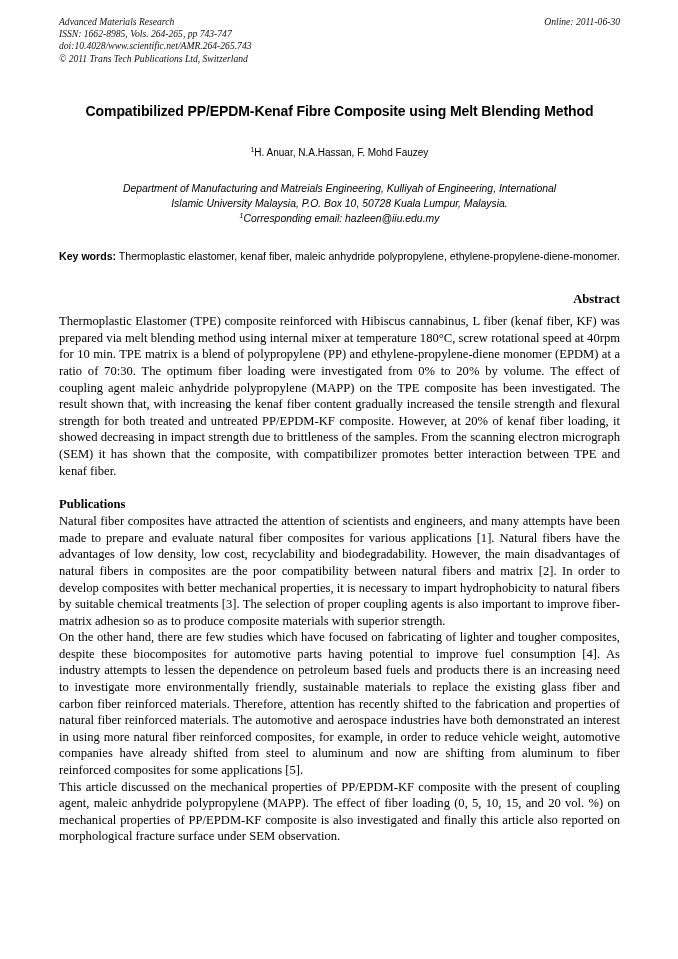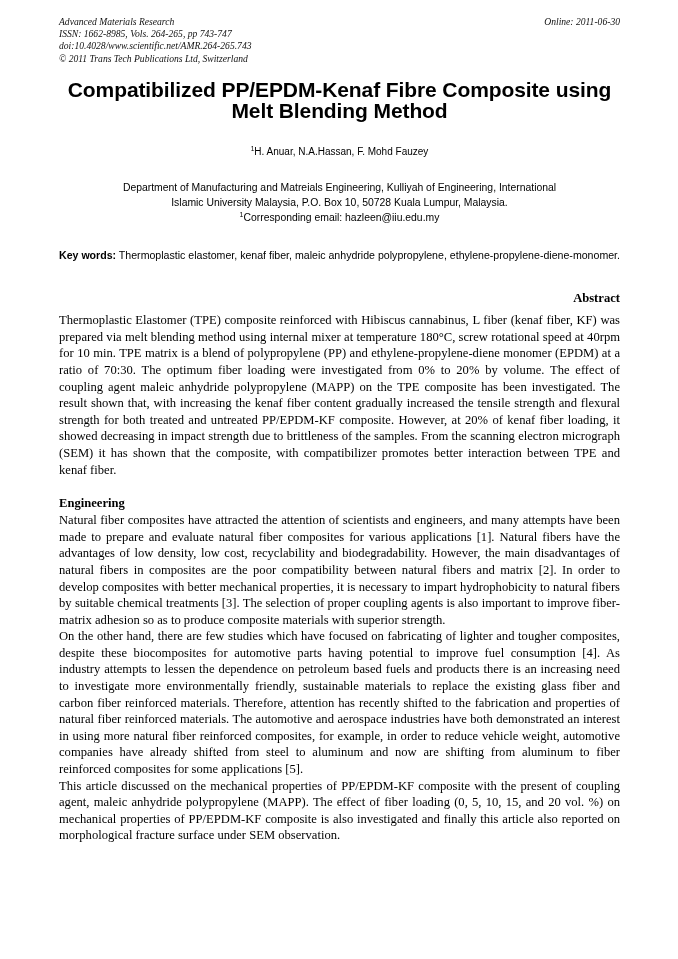--- a/index.html
+++ b/index.html
@@ -55,24 +55,24 @@
     right: 0;
     top: 0;
     font-style: italic;
     font-size: 9.6px;
     white-space: nowrap;
     text-align: right;
   }
 
   
   .paper-title {
-    margin-top: 11px;
+    margin-top: 33px;
     font-family: "Liberation Sans", "DejaVu Sans", sans-serif;
     font-weight: bold;
-    font-size: 21px;
+    font-size: 14px;
     line-height: 21px;
     text-align: center;
     letter-spacing: -0.1px;
     padding: 0 8px;
   }
 
   
   .authors {
     margin-top: 22px;
     font-family: "Liberation Sans", "DejaVu Sans", sans-serif;
@@ -88,21 +88,21 @@
 
   
   .affiliation {
     margin-top: 20px;
     font-family: "Liberation Sans", "DejaVu Sans", sans-serif;
     font-size: 10.4px;
     line-height: 15.2px;
     text-align: center;
     padding: 0 12px;
   }
-  .affiliation .aff-line { display: block; }
+  .affiliation .aff-line { display: block; font-style: italic; }
 
   
   .keywords {
     margin-top: 22px;
     font-family: Liberation Sans, sans-serif;
     font-size: 10.6px;
     line-height: 15.6px;
     text-align: justify;
   }
   .keywords .kw-label {
@@ -159,19 +159,19 @@
       <span class="aff-line">Department of Manufacturing and Matreials Engineering, Kulliyah of Engineering, International</span>
       <span class="aff-line">Islamic University Malaysia, P.O. Box 10, 50728 Kuala Lumpur, Malaysia.</span>
       <span class="aff-line"><span class="sup">1</span><span>Corresponding email: hazleen@iiu.edu.my</span></span>
     </div>
 
     <p class="keywords"><span class="kw-label">Key words:</span><span> Thermoplastic elastomer, kenaf fiber, maleic anhydride polypropylene, ethylene-propylene-diene-monomer.</span></p>
 
     <div class="section-heading abstract-heading">Abstract</div>
     <p class="body-par abstract-body">Thermoplastic Elastomer (TPE) composite reinforced with Hibiscus cannabinus, L fiber (kenaf fiber, KF) was prepared via melt blending method using internal mixer at temperature 180°C, screw rotational speed at 40rpm for 10 min. TPE matrix is a blend of polypropylene (PP) and ethylene-propylene-diene monomer (EPDM) at a ratio of 70:30. The optimum fiber loading were investigated from 0% to 20% by volume. The effect of coupling agent maleic anhydride polypropylene (MAPP) on the TPE composite has been investigated. The result shown that, with increasing the kenaf fiber content gradually increased the tensile strength and flexural strength for both treated and untreated PP/EPDM-KF composite. However, at 20% of kenaf fiber loading, it showed decreasing in impact strength due to brittleness of the samples. From the scanning electron micrograph (SEM) it has shown that the composite, with compatibilizer promotes better interaction between TPE and kenaf fiber.</p>
 
-    <div class="section-heading intro-heading">Engineering</div>
+    <div class="section-heading intro-heading">Publications</div>
     <p class="body-par intro-body">Natural fiber composites have attracted the attention of scientists and engineers, and many attempts have been made to prepare and evaluate natural fiber composites for various applications [1]. Natural fibers have the advantages of low density, low cost, recyclability and biodegradability. However, the main disadvantages of natural fibers in composites are the poor compatibility between natural fibers and matrix [2]. In order to develop composites with better mechanical properties, it is necessary to impart hydrophobicity to natural fibers by suitable chemical treatments [3]. The selection of proper coupling agents is also important to improve fiber-matrix adhesion so as to produce composite materials with superior strength.</p>
     <p class="body-par">On the other hand, there are few studies which have focused on fabricating of lighter and tougher composites, despite these biocomposites for automotive parts having potential to improve fuel consumption [4]. As industry attempts to lessen the dependence on petroleum based fuels and products there is an increasing need to investigate more environmentally friendly, sustainable materials to replace the existing glass fiber and carbon fiber reinforced materials. Therefore, attention has recently shifted to the fabrication and properties of natural fiber reinforced materials. The automotive and aerospace industries have both demonstrated an interest in using more natural fiber reinforced composites, for example, in order to reduce vehicle weight, automotive companies have already shifted from steel to aluminum and now are shifting from aluminum to fiber reinforced composites for some applications [5].</p>
     <p class="body-par">This article discussed on the mechanical properties of PP/EPDM-KF composite with the present of coupling agent, maleic anhydride polypropylene (MAPP). The effect of fiber loading (0, 5, 10, 15, and 20 vol. %) on mechanical properties of PP/EPDM-KF composite is also investigated and finally this article also reported on morphological fracture surface under SEM observation.</p>
 
   </div>
 </div>
 
 </body></html>

